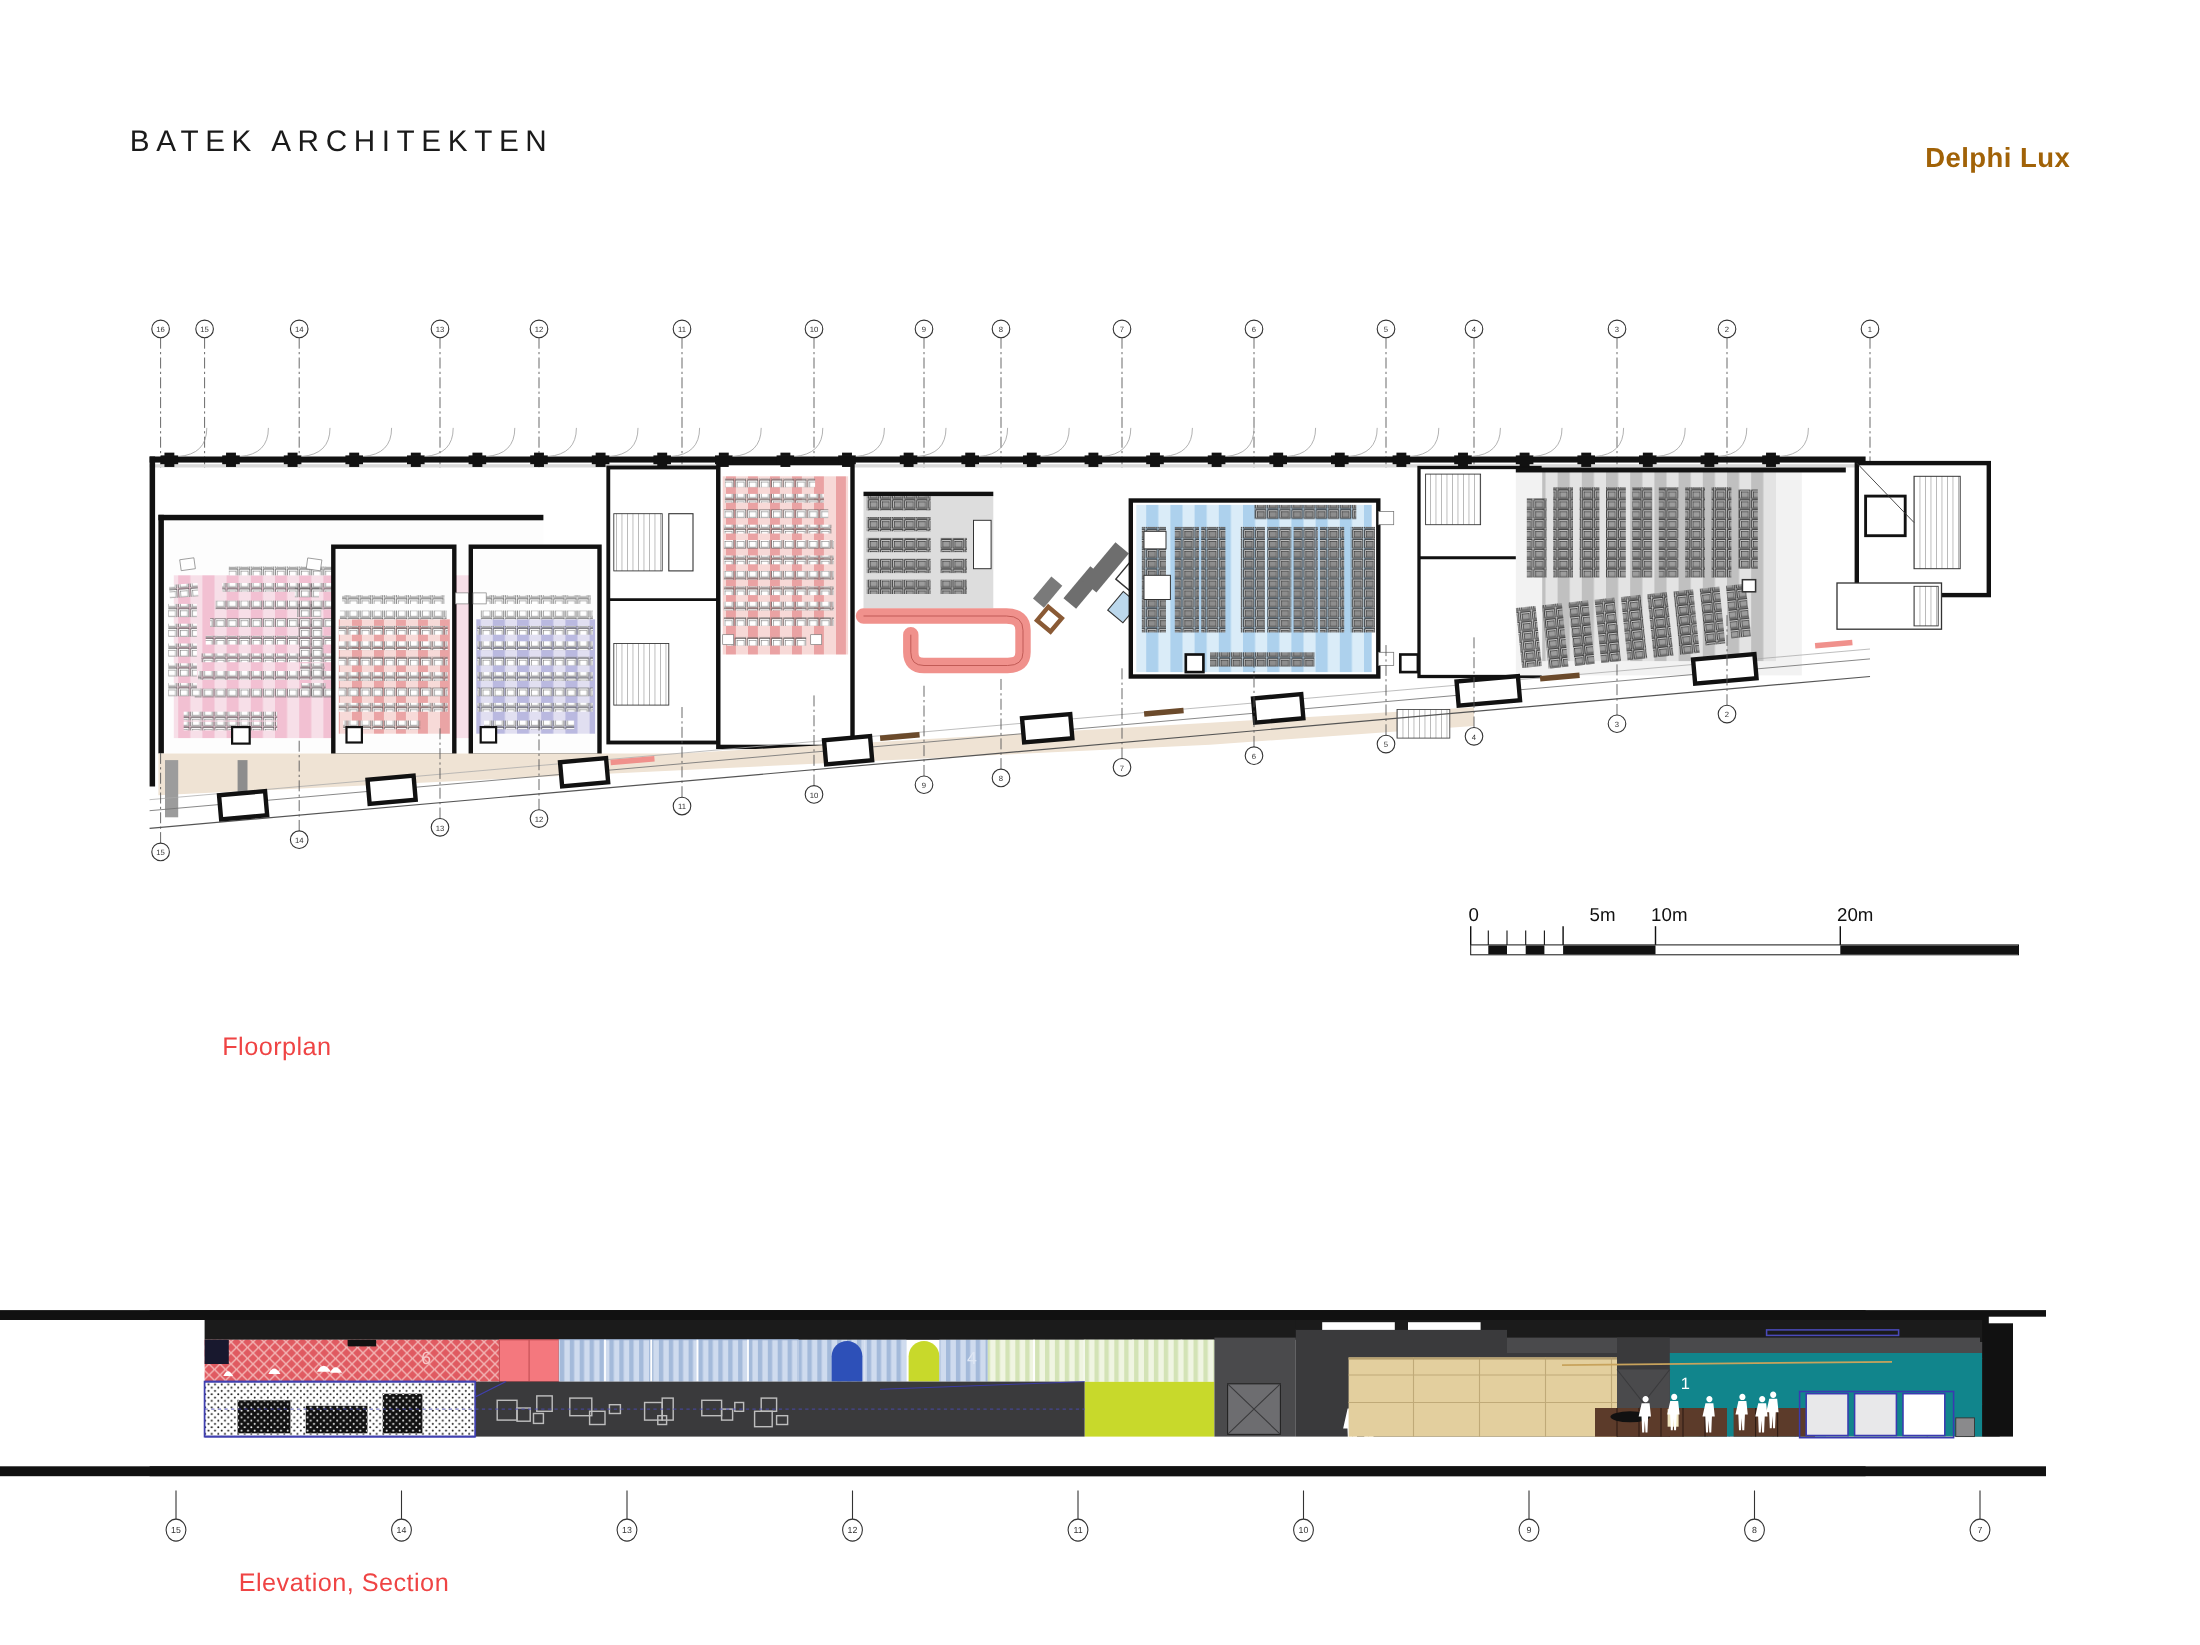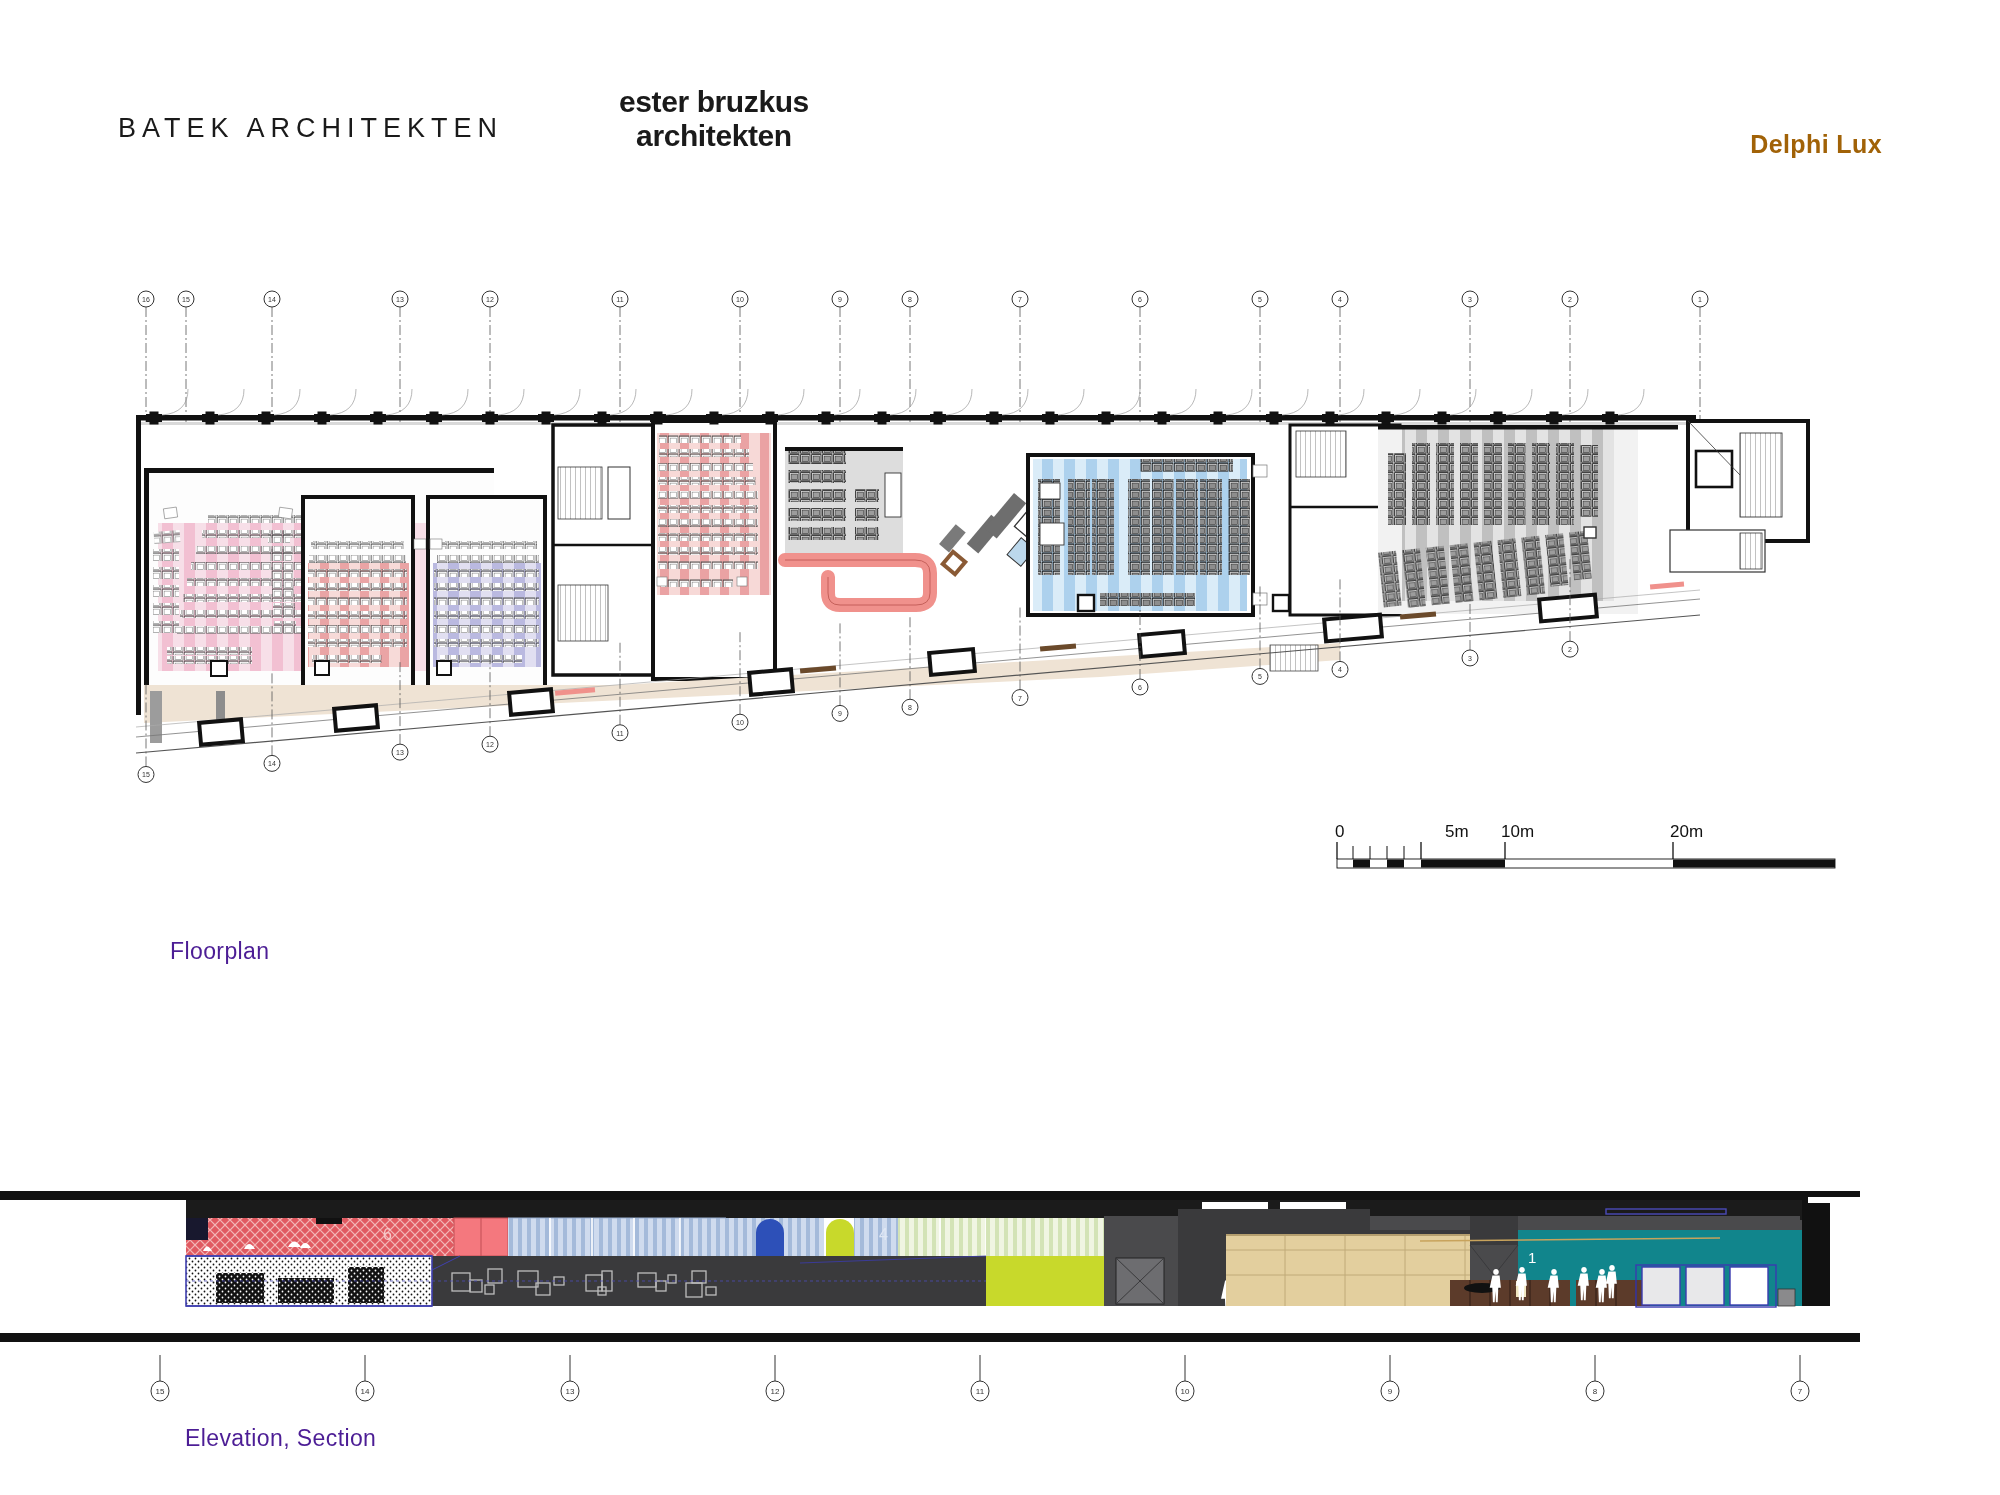--- a/index.html
+++ b/index.html
@@ -25,41 +25,40 @@
     line-height:1.13; letter-spacing:-0.4px; white-space:nowrap;
   }
   .hdr-project {
     position:absolute; right:118px; top:130px;
     font-size:25px; font-weight:700; color:#a16207;
     letter-spacing:0.4px; white-space:nowrap;
   }
 
   
   .caption {
-    position:absolute; font-size:23px; color:#4c1d95; letter-spacing:0.4px;
+    position:absolute; font-size:23px; color:#ef4444; letter-spacing:0.4px;margin-left:32px;
   }
   .cap-floor { left:170px; top:938px; }
   .cap-elev  { left:185px; top:1425px; }
 
   
   .plan-wrap { position:absolute; left:140px; top:355px; width:1720px; height:500px; }
   .sec-wrap  { position:absolute; left:140px; top:1185px; width:1720px; height:180px; }
   svg { display:block; overflow:visible; }
 
   
   .scalebar { position:absolute; left:1325px; top:808px; width:510px; height:60px; }
   .sb-lbl { position:absolute; font-size:17px; color:#111; }
 </style>
 </head>
 <body>
 
 <div class="board">
 
   <div class="hdr-batek">BATEK ARCHITEKTEN</div>
-  <div class="hdr-ebruzkus"><span>ester bruzkus</span><br><span>architekten</span></div>
   <div class="hdr-project">Delphi Lux</div>
 
   <div class="plan-wrap">
   <svg width="1720" height="500" viewBox="0 0 1720 500" xmlns="http://www.w3.org/2000/svg">
     <defs>
 
       <pattern id="seats" width="11" height="9" patternUnits="userSpaceOnUse">
         <rect x="0.6" y="0.6" width="9.4" height="7.6" fill="#fff" stroke="#444" stroke-width="0.55"></rect>
         <rect x="2.1" y="2.1" width="6.4" height="5.2" fill="none" stroke="#555" stroke-width="0.4"></rect>
       </pattern>

